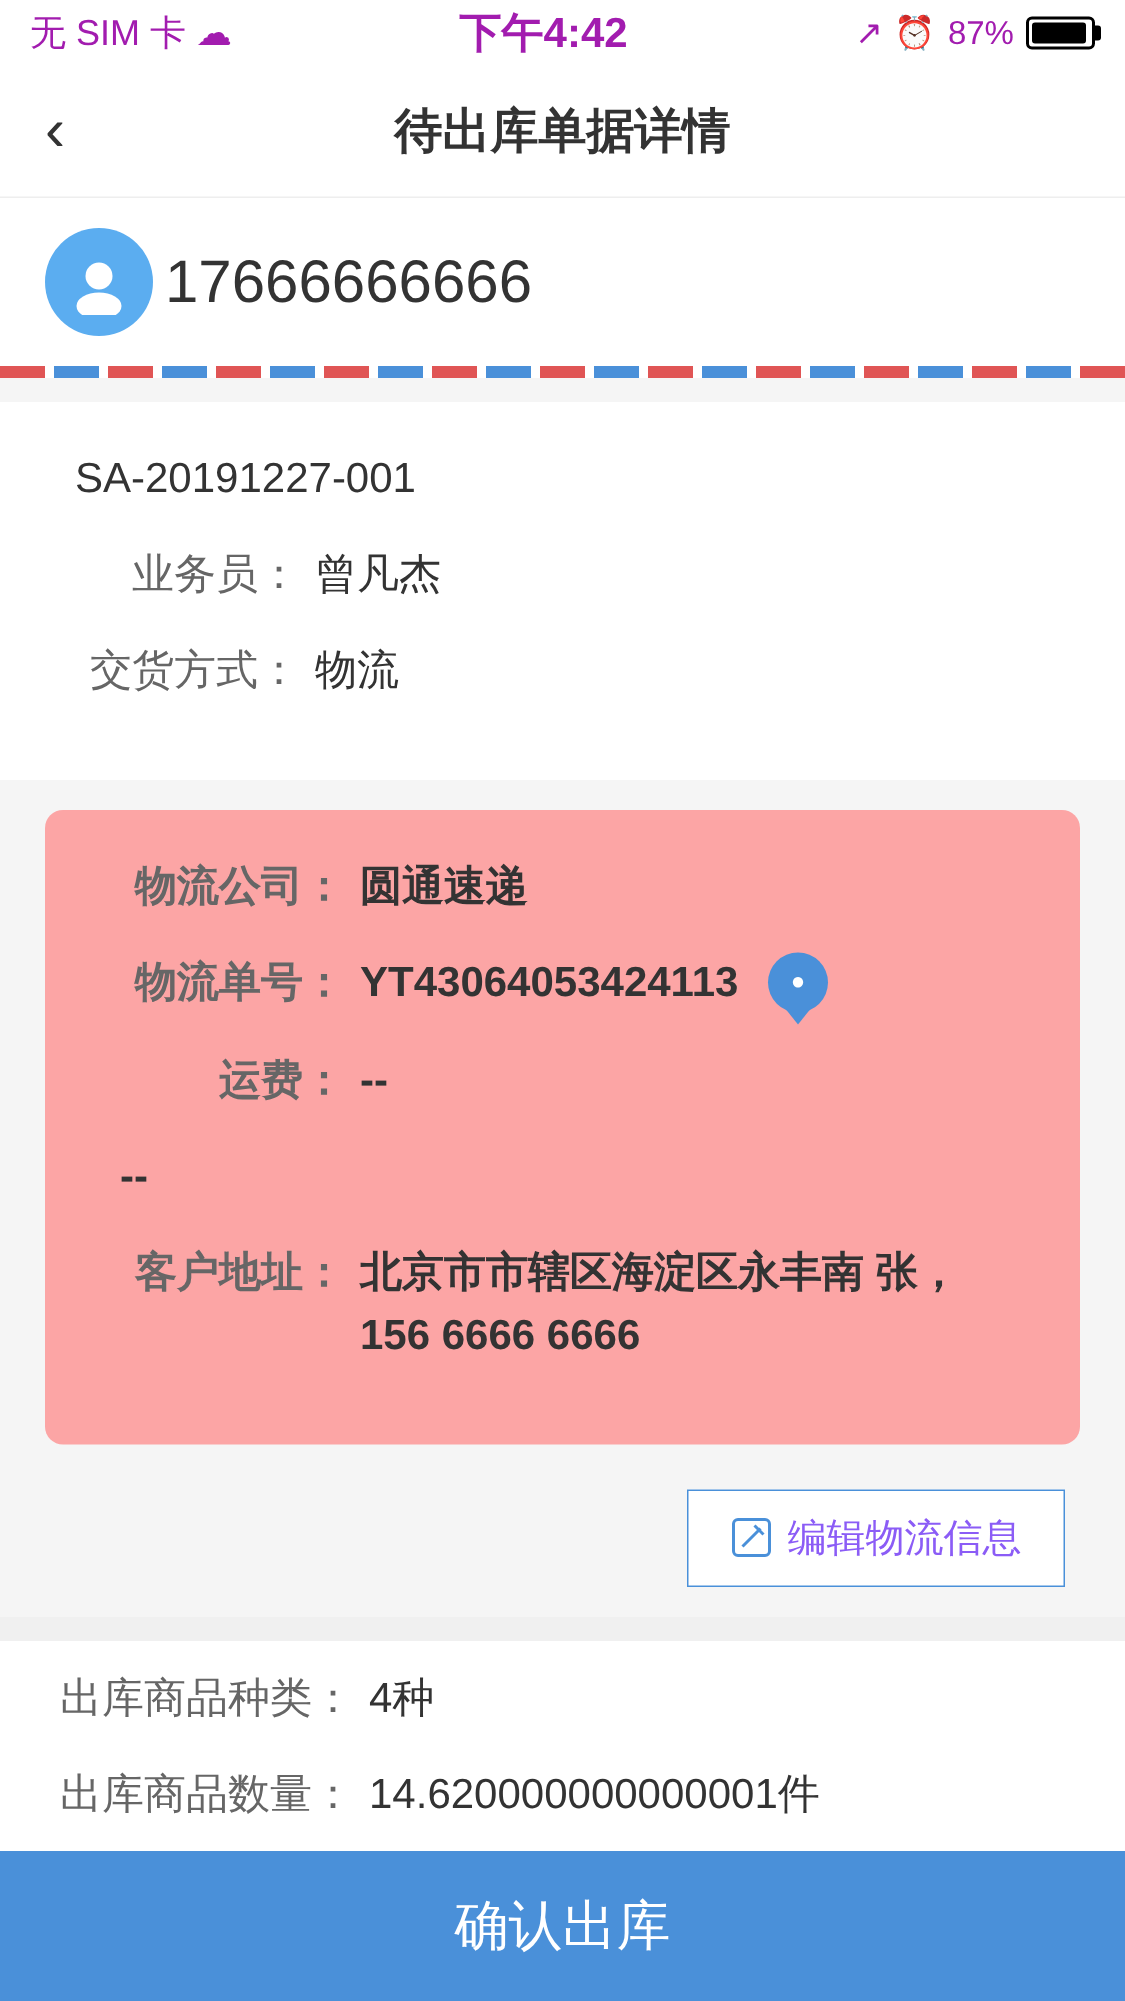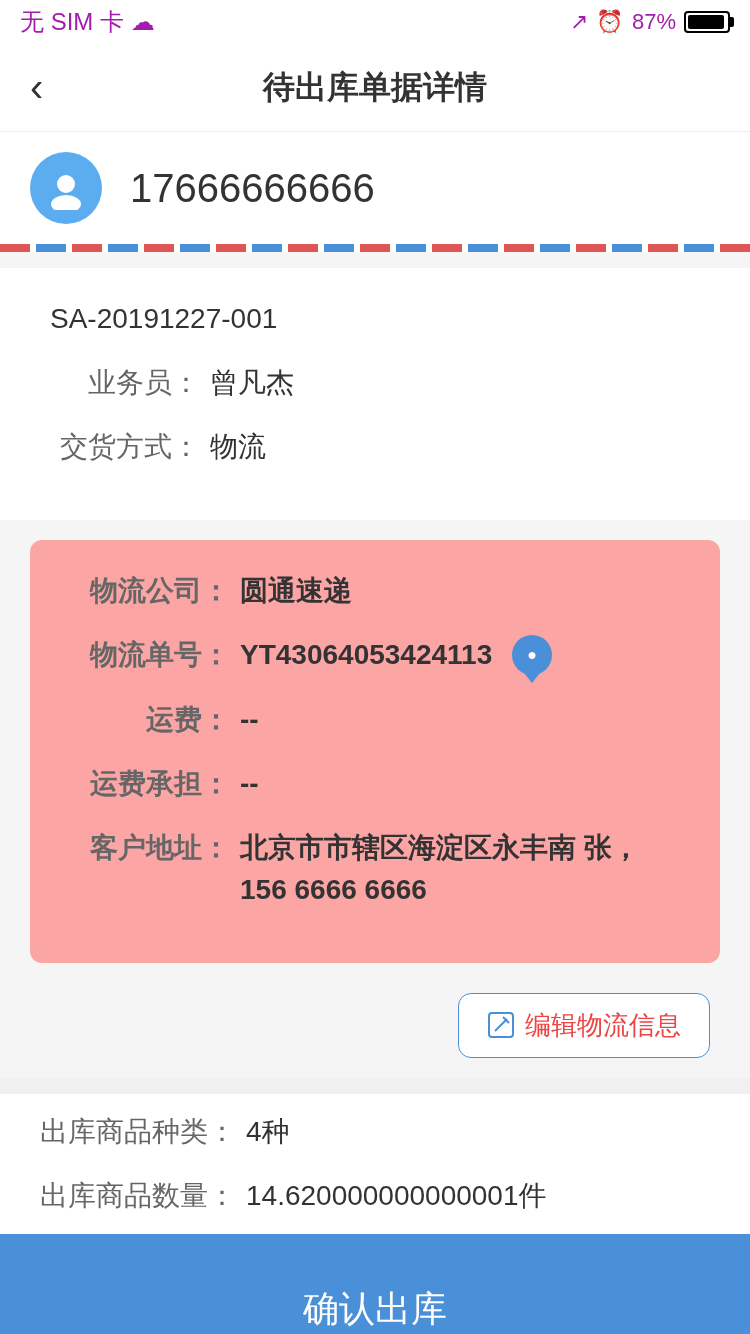--- a/index.html
+++ b/index.html
@@ -52,21 +52,21 @@
       font-weight: 600;
       color: #333;
     }
 
     
     .customer-header {
       background: #fff;
       padding: 20px 30px;
       display: flex;
       align-items: center;
-      gap: 28px;
+      gap: 8px;
     }
     .customer-avatar {
       width: 72px;
       height: 72px;
       border-radius: 50%;
       background: #5badf0;
       display: flex;
       align-items: center;
       justify-content: center;
     }
@@ -159,23 +159,23 @@
 
     
     .edit-btn {
       display: flex;
       align-items: center;
       justify-content: flex-end;
       padding: 10px 40px 20px;
     }
     .btn-outline {
       border: 1px solid #4a90d9;
-      border-radius: 13px;
+      border-radius: 0;
       padding: 14px 28px;
-      color: #ef4444;
+      color: #8b5cf6;
       font-size: 26px;
       display: flex;
       align-items: center;
       gap: 10px;
       cursor: pointer;
       background: #fff;
     }
 
     .section-divider {
       width: 100%;
@@ -198,21 +198,21 @@
     }
 
     
     .confirm-bar {
       position: fixed;
       bottom: 0;
       width: 750px;
       height: 100px;
       background: #4a90d9;
       display: flex;
-      align-items: flex-end;
+      align-items: center;
       justify-content: center;
       cursor: pointer;
     }
     .confirm-text {
       color: #fff;
       font-size: 36px;
       font-weight: 500;
     }
     .battery-icon { 
       display: inline-block; 
@@ -244,20 +244,21 @@
       border-radius: 2px;
     }
   </style>
 </head>
 <body>
 
 <div class="status-bar">
   <div class="status-left">
     <span>无 SIM 卡 ☁</span>
   </div>
+  <div class="status-center">下午4:42</div>
   <div class="status-right">
     <span>↗</span>
     <span>⏰</span>
     <span>87%</span>
     <span class="battery-icon">
       <span class="battery-fill"></span>
     </span>
   </div>
 </div>
 
@@ -304,21 +305,20 @@
     <span class="info-value">
       <span>YT43064053424113</span>
       <span class="location-icon"></span>
     </span>
   </div>
   <div class="info-row">
     <span class="info-label">运费：</span>
     <span class="info-value">--</span>
   </div>
   <div class="info-row">
-    <span class="info-label">运费承担：</span>
     <span class="info-value">--</span>
   </div>
   <div class="info-row">
     <span class="info-label">客户地址：</span>
     <span class="info-value">北京市市辖区海淀区永丰南  张，156 6666 6666</span>
   </div>
 </div>
 
 <div class="edit-btn">
   <button class="btn-outline">

